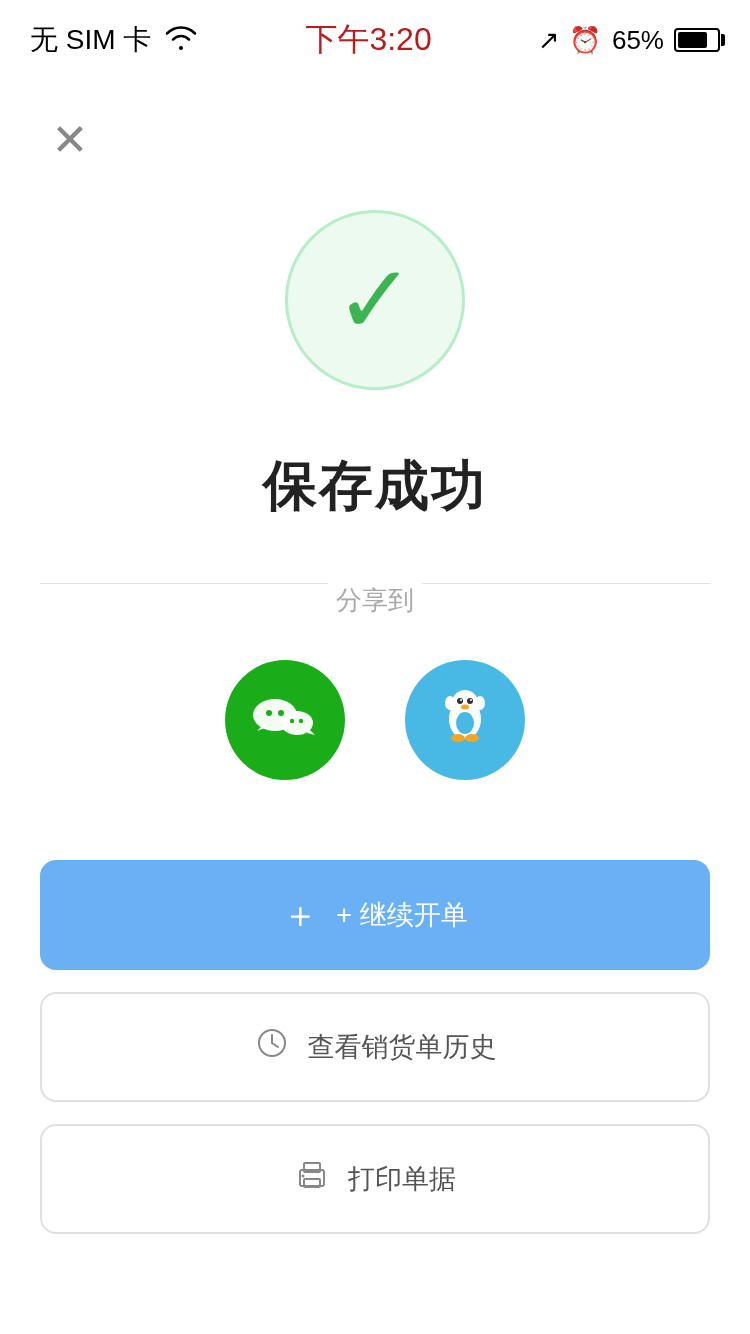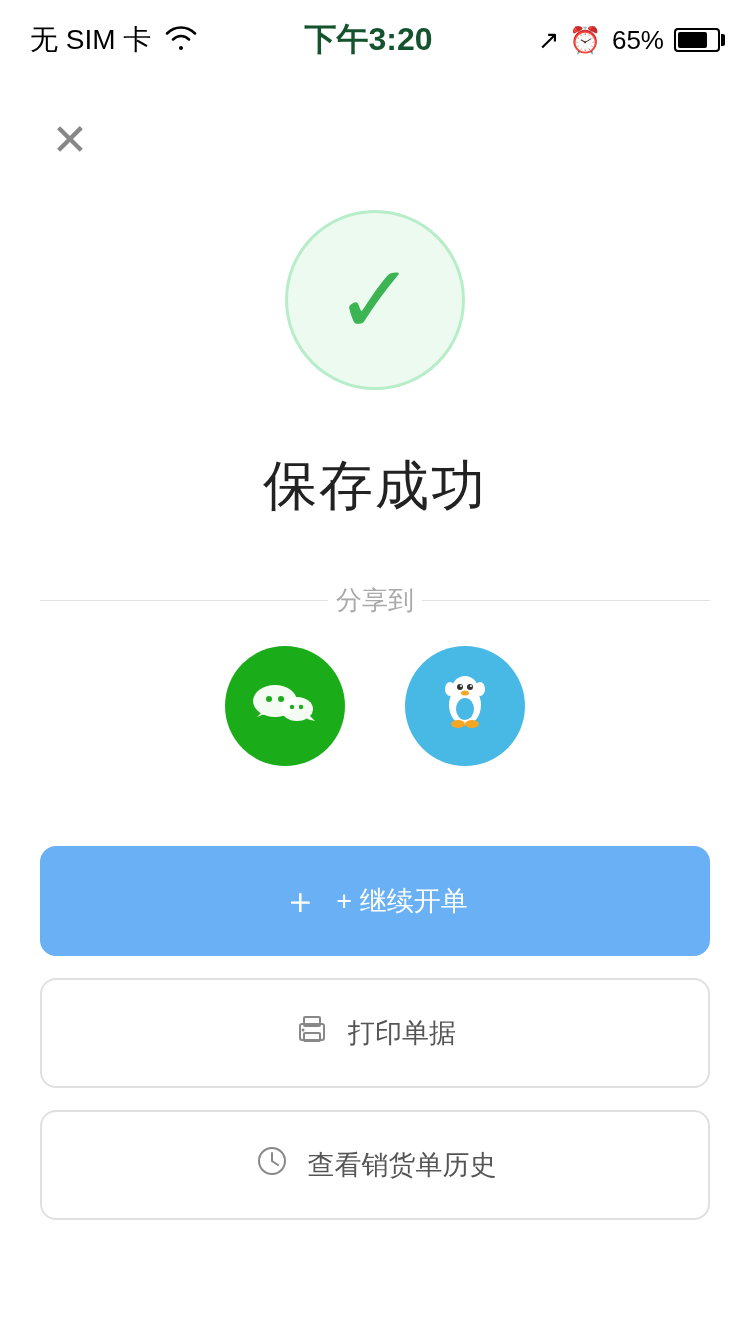--- a/index.html
+++ b/index.html
@@ -26,22 +26,22 @@
     }
     .status-left {
       display: flex;
       align-items: center;
       gap: 12px;
       font-size: 28px;
       color: #000;
     }
     .status-center {
       font-size: 32px;
-      font-weight: 700;
-      color: #14532d;
+      font-weight: 400;
+      color: #b91c1c;
     }
     .status-right {
       display: flex;
       align-items: center;
       gap: 10px;
       font-size: 26px;
       color: #000;
     }
     .wifi-icon {
       font-size: 26px;
@@ -114,33 +114,33 @@
       border: 3px solid #b8edca;
       display: flex;
       align-items: center;
       justify-content: center;
       margin-bottom: 60px;
     }
 
     
     .success-title {
       font-size: 54px;
-      font-weight: 400;
+      font-weight: 700;
       color: #222;
       margin-bottom: 60px;
       letter-spacing: 2px;
     }
 
     
     .share-divider {
       width: 100%;
       display: flex;
-      align-items: center;
+      align-items: flex-start;
       gap: 8px;
-      margin-bottom: 28px;
+      margin-bottom: 42px;
     }
     .divider-line {
       flex: 1;
       height: 1px;
       background: #e0e0e0;
     }
     .divider-label {
       font-size: 26px;
       color: #aaa;
       white-space: nowrap;
@@ -313,38 +313,38 @@
         </svg>
       </div>
     </div>
   </div>
 
   <div class="actions-col">
 
     <button class="action-btn action-btn-primary">
       <span class="btn-icon">＋</span>
       <span class="btn-label">+ 继续开单</span>
+    </button>
+
+    <button class="action-btn">
+      <span class="btn-icon">
+        <svg width="36" height="36" viewBox="0 0 36 36" fill="none">
+          <circle cx="18" cy="18" r="13" stroke="#888" stroke-width="2" fill="none"></circle>
+          <polyline points="18,10 18,18 24,22" stroke="#888" stroke-width="2" stroke-linecap="round" fill="none"></polyline>
+        </svg>
+      </span>
+      <span class="btn-label">查看销货单历史</span>
     </button>
 
     <button class="action-btn">
       <span class="btn-icon">
         <svg width="36" height="36" viewBox="0 0 36 36" fill="none">
           <rect x="6" y="13" width="24" height="16" rx="2" stroke="#888" stroke-width="2" fill="none"></rect>
           <rect x="10" y="6" width="16" height="9" rx="1" stroke="#888" stroke-width="2" fill="none"></rect>
           <rect x="10" y="22" width="16" height="8" rx="1" stroke="#888" stroke-width="2" fill="none"></rect>
           <circle cx="9" cy="19" r="1.5" fill="#888"></circle>
         </svg>
       </span>
       <span class="btn-label">打印单据</span>
     </button>
-
-    <button class="action-btn">
-      <span class="btn-icon">
-        <svg width="36" height="36" viewBox="0 0 36 36" fill="none">
-          <circle cx="18" cy="18" r="13" stroke="#888" stroke-width="2" fill="none"></circle>
-          <polyline points="18,10 18,18 24,22" stroke="#888" stroke-width="2" stroke-linecap="round" fill="none"></polyline>
-        </svg>
-      </span>
-      <span class="btn-label">查看销货单历史</span>
-    </button>
   </div>
 
 </div>
 
 </body></html>

